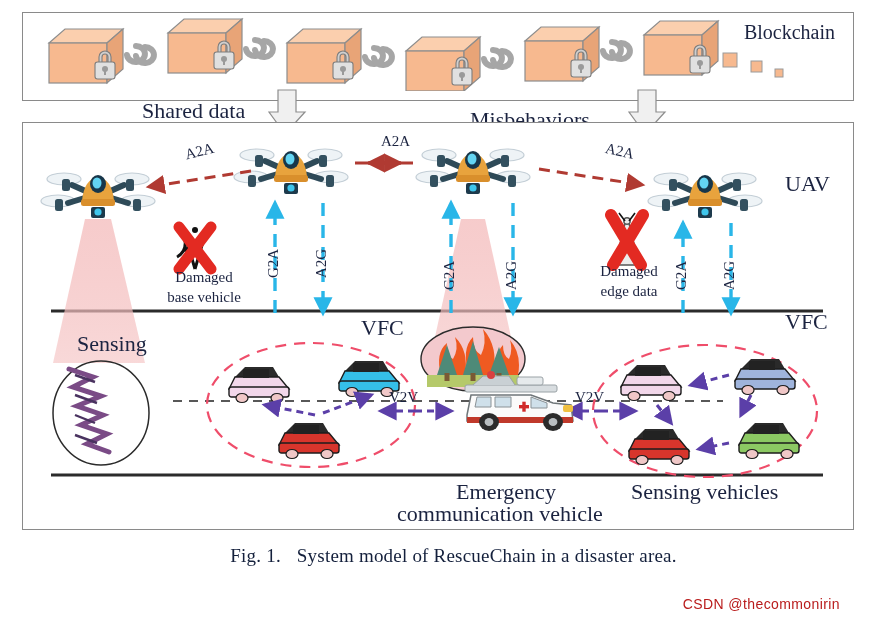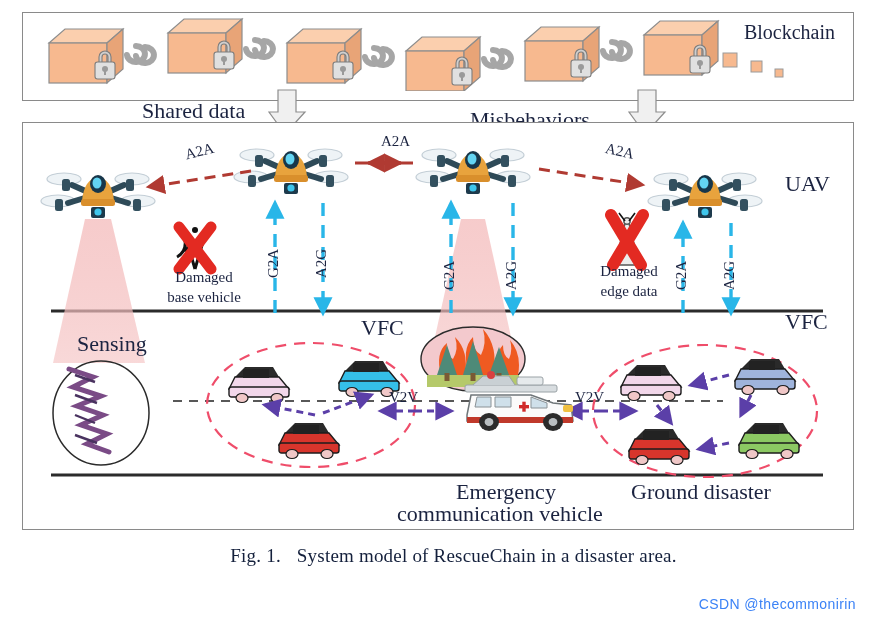--- a/index.html
+++ b/index.html
@@ -6,22 +6,22 @@
   body{width:876px;height:625px;position:relative;overflow:hidden;
        font-family:"Liberation Serif", serif;color:#1b2340;}
   .fig{position:absolute;left:0;top:0;width:876px;height:625px;}
   .panel{position:absolute;border:1px solid #8a8a8a;background:#fff;box-sizing:border-box;}
   #blockchain-panel{left:22px;top:12px;width:832px;height:89px;}
   #scene-panel{left:22px;top:122px;width:832px;height:408px;}
   .lbl{position:absolute;white-space:nowrap;}
   .caption{position:absolute;left:0;top:545px;width:876px;text-align:center;
            font-size:19px;letter-spacing:.2px;color:#14203c;}
   .caption .tag{margin-right:16px;margin-left:31px;}
-  .watermark{position:absolute;right:20px;top:596px;font-family:"Liberation Sans",sans-serif;
-             font-size:14px;color:#3b82f6;letter-spacing:.4px;}
+  .watermark{position:absolute;right:36px;top:596px;font-family:"Liberation Sans",sans-serif;
+             font-size:14px;color:#b91c1c;letter-spacing:.4px;}
   .vert{transform-origin:center center;}
   svg{display:block;}
   .txt-blockchain{font-size:20px;}
   .txt-sub{font-size:22px;}
   .txt-small{font-size:15px;}
 </style>
 </head>
 <body>
 
 <div class="fig">
@@ -300,21 +300,21 @@
     <div class="lbl txt-sub" style="left:42px;top:208px;margin-left:12px;">Sensing</div>
 
     <div class="lbl txt-sub" style="left:338px;top:192px;">VFC</div>
     <div class="lbl txt-sub" style="left:762px;top:186px;">VFC</div>
 
     <div class="lbl txt-small" style="left:366px;top:266px;">V2V</div>
     <div class="lbl txt-small" style="left:552px;top:266px;">V2V</div>
 
     <div class="lbl txt-sub" style="left:400px;top:356px;text-align:center;width:166px;">Emergency</div>
     <div class="lbl txt-sub" style="left:374px;top:378px;width:218px;">communication vehicle</div>
-    <div class="lbl txt-sub" style="left:608px;top:356px;">Ground disaster</div>
+    <div class="lbl txt-sub" style="left:608px;top:356px;">Sensing vehicles</div>
   </div>
 
   <div class="caption">
     <span class="tag">Fig. 1.</span><span>System model of RescueChain in a disaster area.</span>
   </div>
   <div class="watermark">CSDN @thecommonirin</div>
 
 </div>
 
 </body></html>

